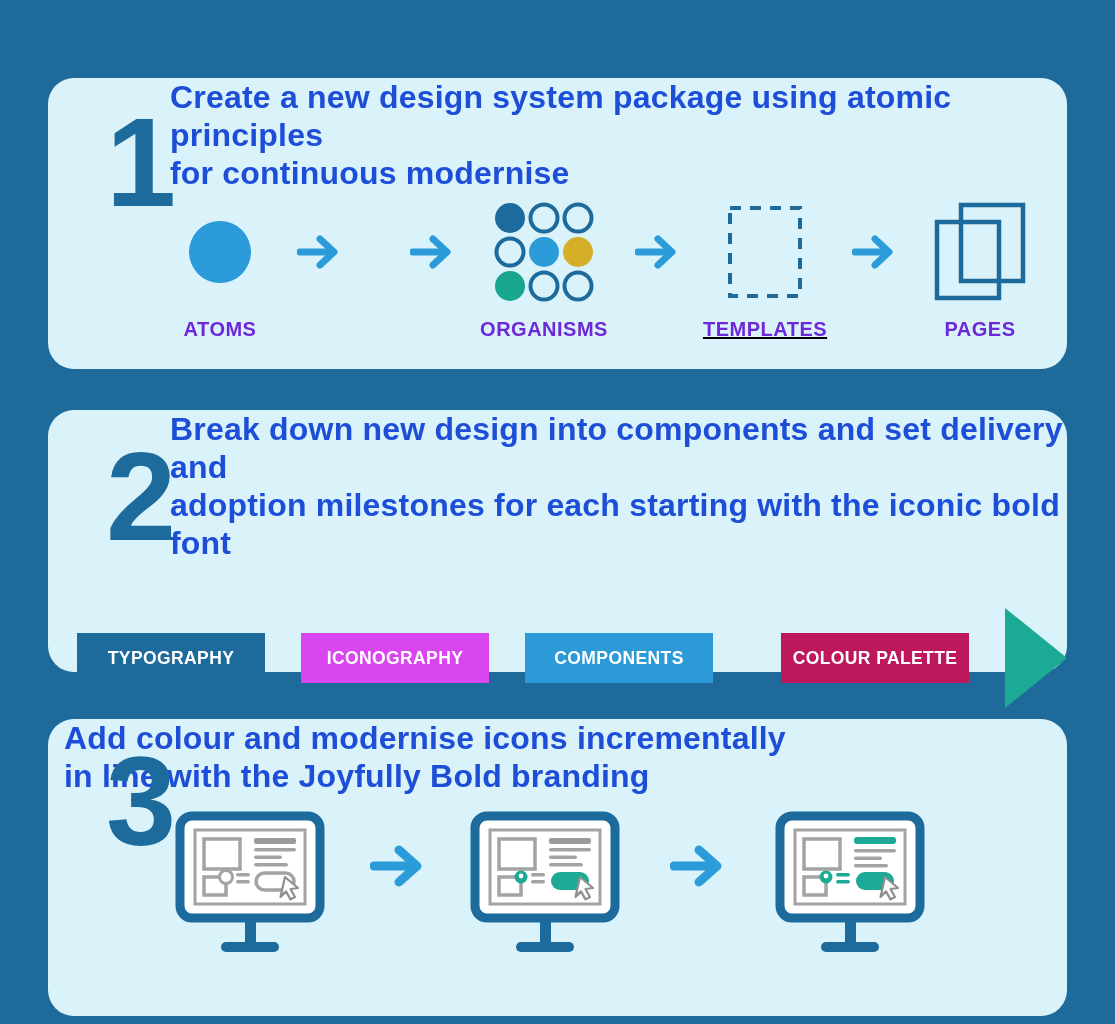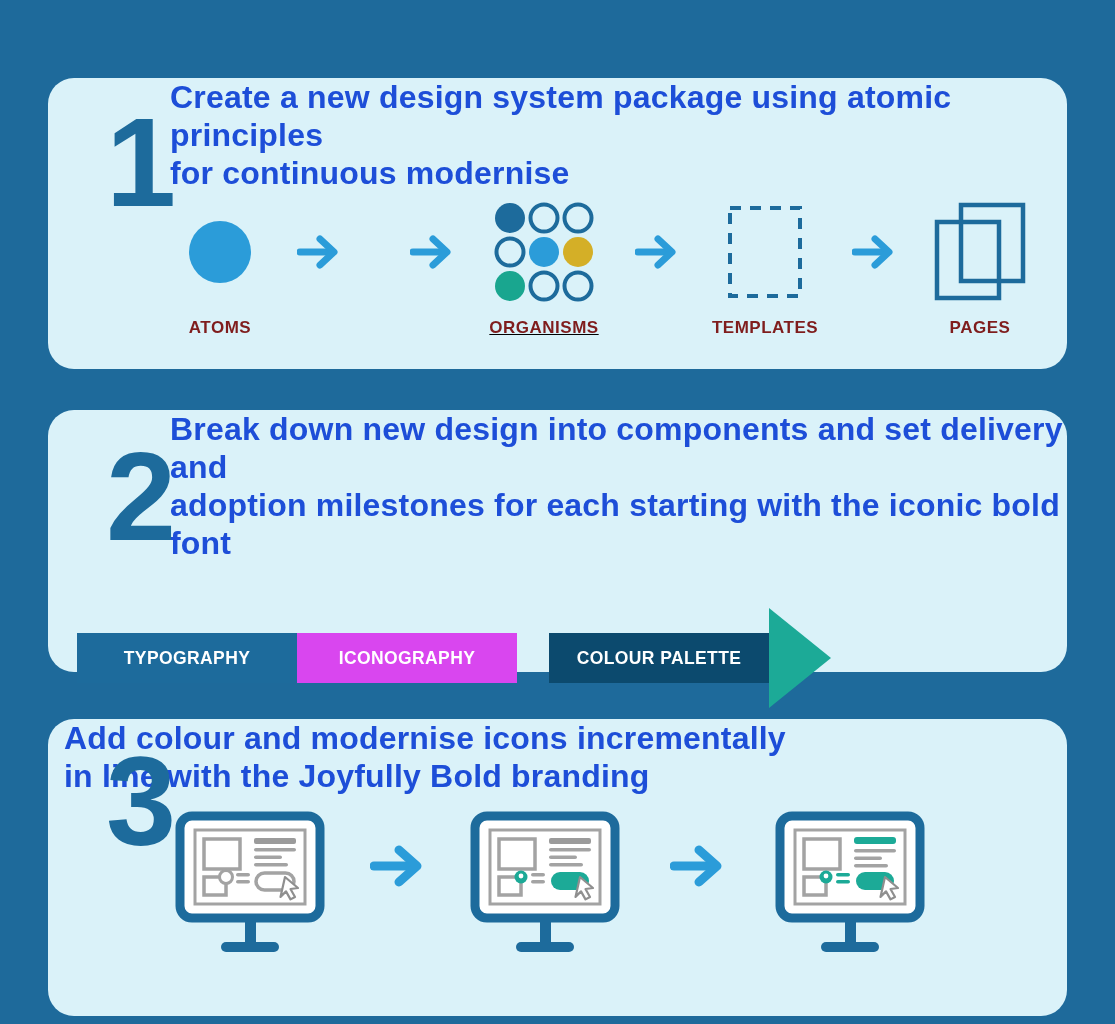--- a/index.html
+++ b/index.html
@@ -31,31 +31,31 @@
   .heading {
     margin:38px 0 0 122px;
     font-size:32px; font-weight:700; color:#1d4ed8;
     line-height:38px; letter-spacing:0.2px;
   }
   .p3 .heading { margin-top:34px;margin-left:16px; }
 
   
   .stages { display:flex; margin:4px 0 0 130px; width:852px; }
   .stage { display:flex; flex-direction:column; align-items:center; }
-  .st-atoms { width:84px; } .st-molecules { width:104px; } .st-organisms { width:112px;text-decoration:underline; }
-  .st-templates { width:104px; } .st-pages { width:100px; }
+  .st-atoms { width:84px; } .st-molecules { width:104px; } .st-organisms { width:112px; }
+  .st-templates { width:104px;text-decoration:underline; } .st-pages { width:100px; }
   .icon-zone { height:112px; display:flex; align-items:center; justify-content:center; }
   .stage-label {
-    margin-top:10px; font-size:17px; font-weight:700;
-    color:#7f1d1d; letter-spacing:0.5px; text-align:center; white-space:nowrap;
+    margin-top:10px; font-size:20px; font-weight:700;
+    color:#6d28d9; letter-spacing:0.5px; text-align:center; white-space:nowrap;
   }
   .flow-arrow { flex:1; display:flex; align-items:center; justify-content:center; height:112px; }
 
   
-  .bar-row { display:flex; align-items:center; margin:46px 0 0 29px; }
+  .bar-row { display:flex; align-items:center; margin:46px 0 0 29px;gap:36px; }
   .seg {
     width:220px; height:50px; display:flex; align-items:center; justify-content:center;
     color:#ffffff; font-size:17.5px; font-weight:700; letter-spacing:0.4px; white-space:nowrap;
   }
   .bar-head {
     width:0; height:0;
     border-top:50px solid transparent;
     border-bottom:50px solid transparent;
     border-left:62px solid #1caa97;
   }
@@ -159,21 +159,22 @@
   <section class="panel p2">
     <div class="num">2</div>
     <div class="heading">
       <span>Break down new design into components and set delivery and</span><br>
       <span>adoption milestones for each starting with the iconic bold font</span>
     </div>
 
     <div class="bar-row">
       <div class="seg" style="background-color: rgb(29, 107, 156);">TYPOGRAPHY</div>
       <div class="seg" style="background-color: #d946ef;">ICONOGRAPHY</div>
-      <div class="seg" style="background-color: #0c4a6e; margin-left: 32px;">COLOUR PALETTE</div>
+      <div class="seg" style="background-color: rgb(43, 154, 214);">COMPONENTS</div>
+      <div class="seg" style="background-color: #be185d; margin-left: 32px;">COLOUR PALETTE</div>
       <div class="bar-head"></div>
     </div>
   </section>
 
   <section class="panel p3">
     <div class="num">3</div>
     <div class="heading">
       <span>Add colour and modernise icons incrementally</span><br>
       <span>in line with the Joyfully Bold branding</span>
     </div>

